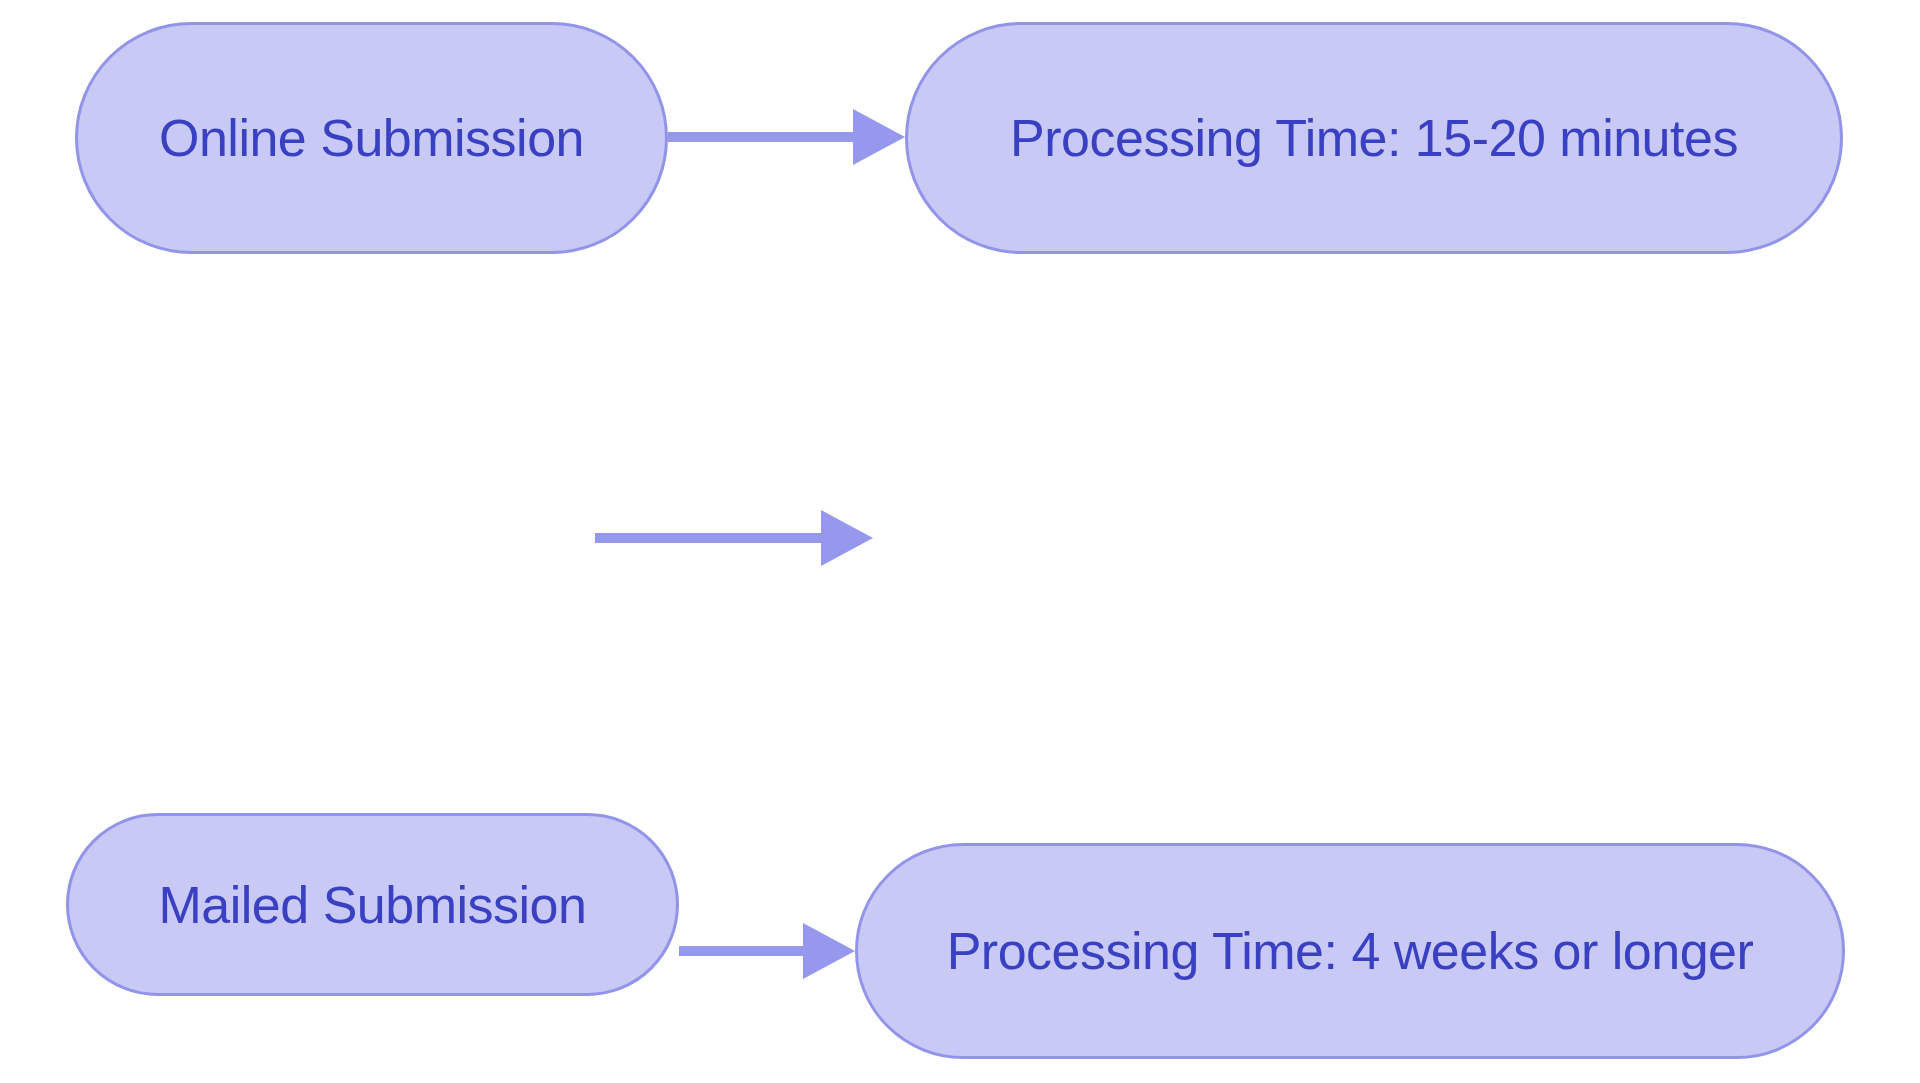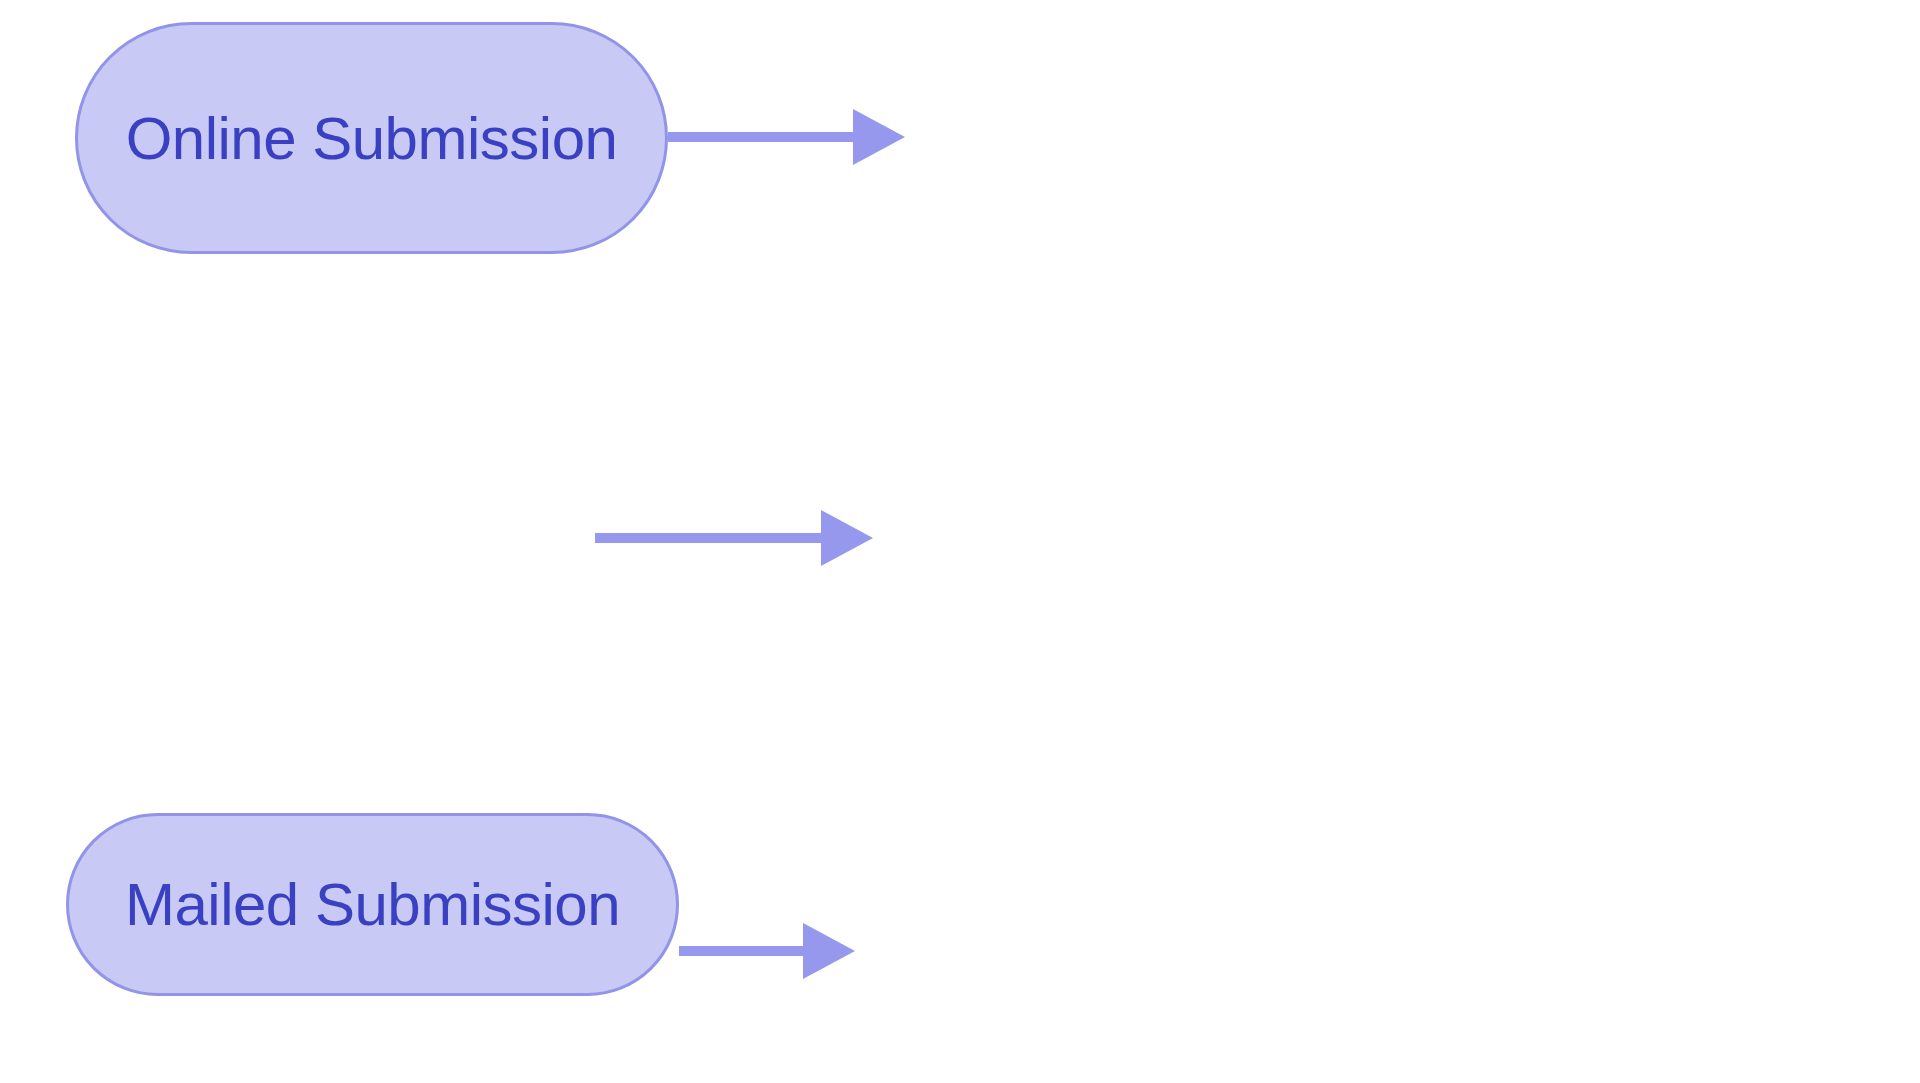--- a/index.html
+++ b/index.html
@@ -25,21 +25,21 @@
   }
   .node {
     position: absolute;
     background: var(--node-fill);
     border: 3px solid var(--node-border);
     border-radius: 999px;
     display: flex;
     align-items: center;
     justify-content: center;
     color: var(--text-color);
-    font-size: 60px;
+    font-size: 52px;
     letter-spacing: -0.5px;
     white-space: nowrap;
     text-align: center;
   }
   .arrow {
     position: absolute;
     display: flex;
     align-items: center;
   }
   .arrow-line {
@@ -61,27 +61,33 @@
 
 <div class="canvas">
 
   <div class="node" style="left:75px; top:22px; width:593px; height:232px;">
     <span>Online Submission</span>
   </div>
   <div class="arrow" style="left:668px; top:109px; width:237px; height:56px;">
     <div class="arrow-line"></div>
     <div class="arrow-head"></div>
   </div>
+  <div class="node" style="left:905px; top:22px; width:938px; height:232px;">
+    <span>Processing Time: 15-20 minutes</span>
+  </div>
 
   <div class="arrow" style="left:595px; top:510px; width:278px; height:56px;">
     <div class="arrow-line"></div>
     <div class="arrow-head"></div>
   </div>
 
   <div class="node" style="left:66px; top:813px; width:613px; height:183px;">
     <span>Mailed Submission</span>
   </div>
   <div class="arrow" style="left:679px; top:923px; width:176px; height:56px;">
     <div class="arrow-line"></div>
     <div class="arrow-head"></div>
   </div>
+  <div class="node" style="left:855px; top:843px; width:990px; height:216px;">
+    <span>Processing Time: 4 weeks or longer</span>
+  </div>
 
 </div>
 
 </body></html>

